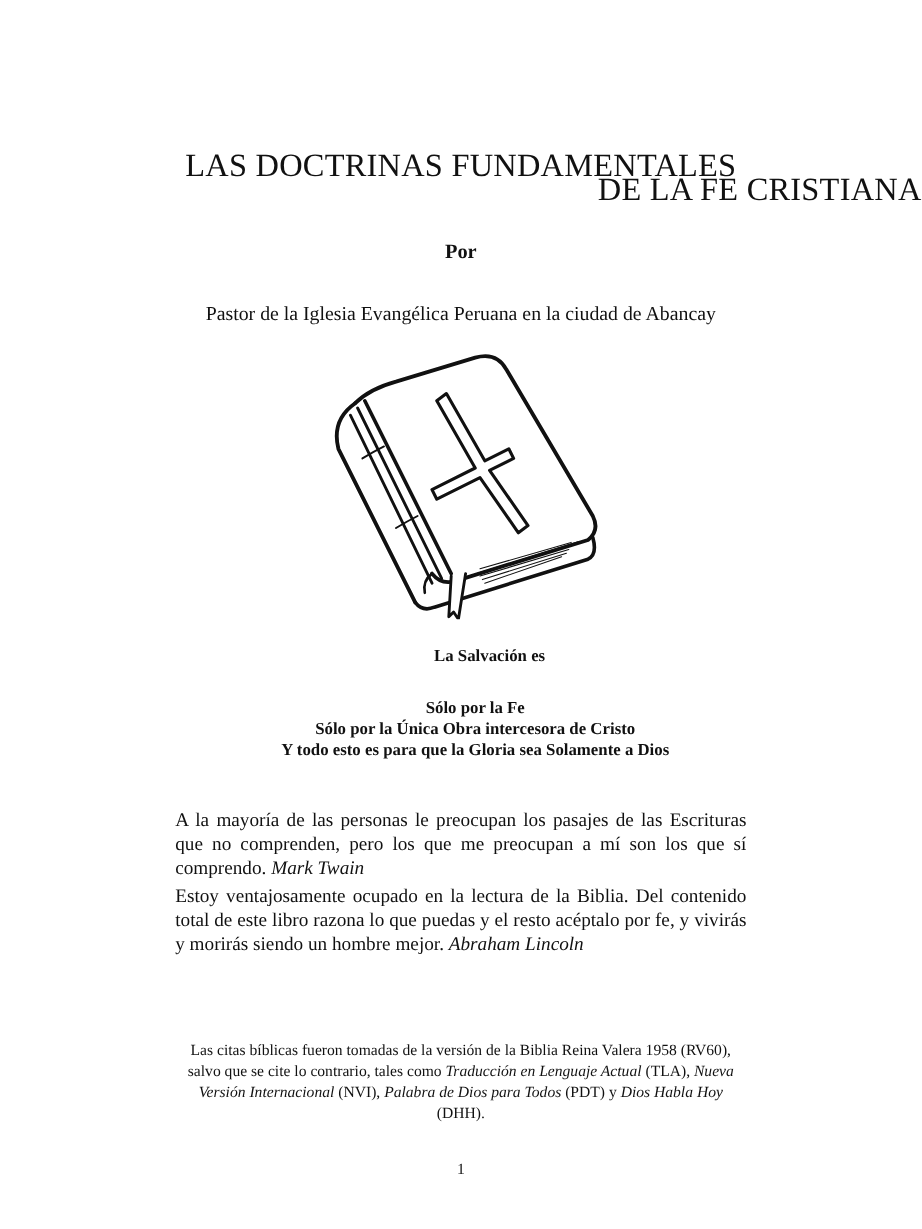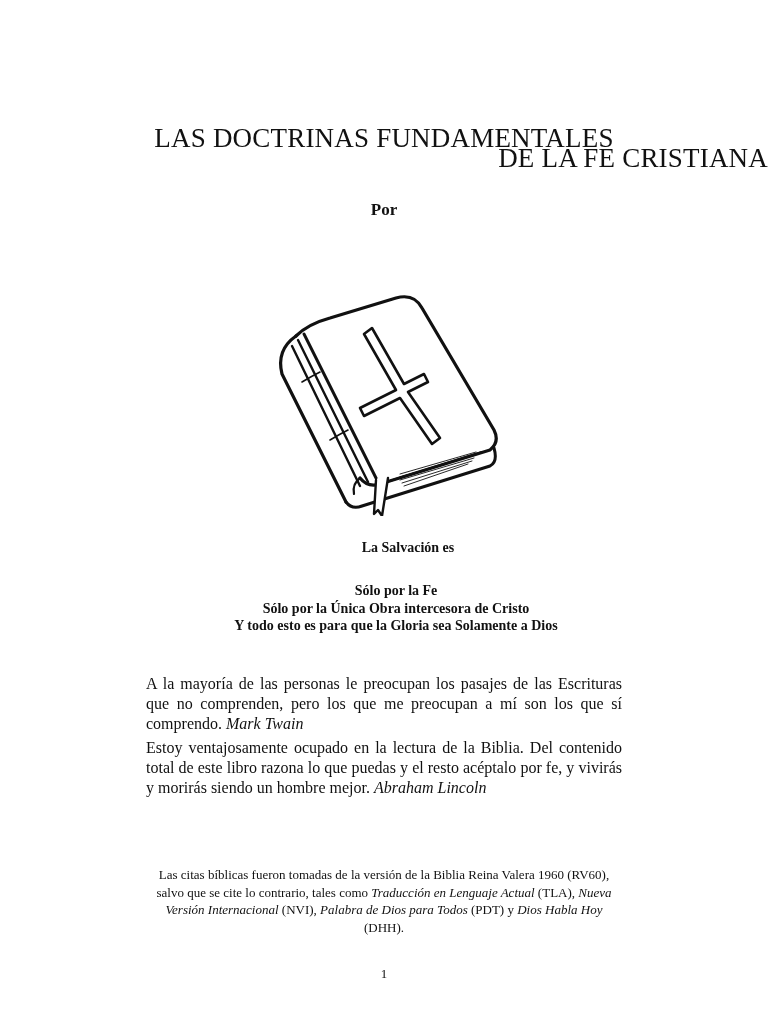--- a/index.html
+++ b/index.html
@@ -98,20 +98,21 @@
 </style>
 </head>
 <body>
 
 <div class="page">
 
   <h1 class="title title-1">LAS DOCTRINAS FUNDAMENTALES</h1>
   <h1 class="title title-2">DE LA FE CRISTIANA</h1>
 
   <div class="center-bold by">Por</div>
+  <div class="affiliation">Pastor de la Iglesia Evangélica Peruana en la ciudad de Abancay</div>
 
   <div class="book">
     <svg width="232" height="228" viewBox="0 0 232 228" xmlns="http://www.w3.org/2000/svg" fill="none" stroke="#111" stroke-linejoin="round" stroke-linecap="round">
 
       <path d="M 28 48 Q 40 36 62 30 L 128 10 Q 146 5 154 20 L 226 142 Q 232 154 222 162 L 112 196 Q 100 200 92 190" stroke-width="3.2"></path>
 
       <path d="M 28 48 Q 8 62 14 86 L 78 214" stroke-width="3.2"></path>
 
       <path d="M 36 46 L 108 190" stroke-width="3"></path>
       <path d="M 30 52 L 100 194" stroke-width="2.4"></path>
@@ -140,17 +141,17 @@
   <ul class="salvation-list">
     <li>Sólo por la Fe</li>
     <li>Sólo por la Única Obra intercesora de Cristo</li>
     <li>Y todo esto es para que la Gloria sea Solamente a Dios</li>
   </ul>
 
   <p class="quote quote-1"><span>A la mayoría de las personas le preocupan los pasajes de las Escrituras que no comprenden, pero los que me preocupan a mí son los que sí comprendo. </span><em>Mark Twain</em></p>
 
   <p class="quote quote-2"><span>Estoy ventajosamente ocupado en la lectura de la Biblia. Del contenido total de este libro razona lo que puedas y el resto acéptalo por fe, y vivirás y morirás siendo un hombre mejor. </span><em>Abraham Lincoln</em></p>
 
-  <p class="note"><span>Las citas bíblicas fueron tomadas de la versión de la Biblia Reina Valera 1960 (RV60), salvo que se cite lo contrario, tales como </span><em>Traducción en Lenguaje Actual</em><span> (TLA), </span><em>Nueva Versión Internacional</em><span> (NVI), </span><em>Palabra de Dios para Todos</em><span> (PDT) y </span><em>Dios Habla Hoy</em><span> (DHH).</span></p>
+  <p class="note"><span>Las citas bíblicas fueron tomadas de la versión de la Biblia Reina Valera 1958 (RV60), salvo que se cite lo contrario, tales como </span><em>Traducción en Lenguaje Actual</em><span> (TLA), </span><em>Nueva Versión Internacional</em><span> (NVI), </span><em>Palabra de Dios para Todos</em><span> (PDT) y </span><em>Dios Habla Hoy</em><span> (DHH).</span></p>
 
   <div class="page-num">1</div>
 
 </div>
 
 </body></html>

